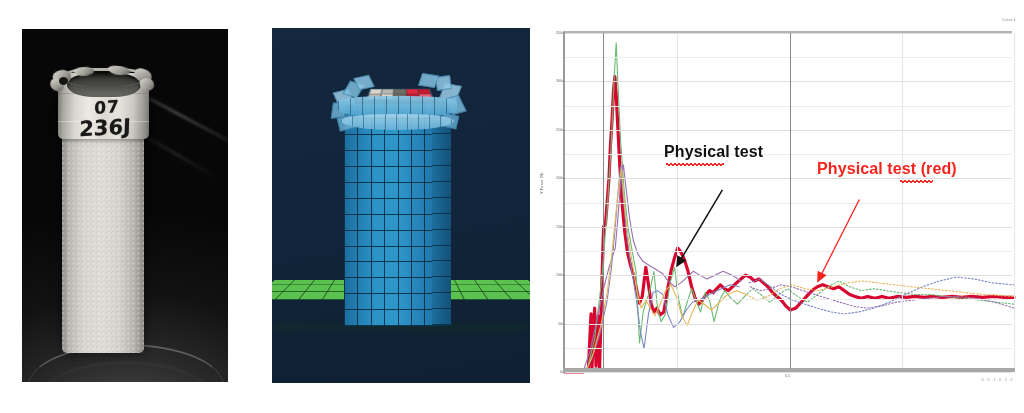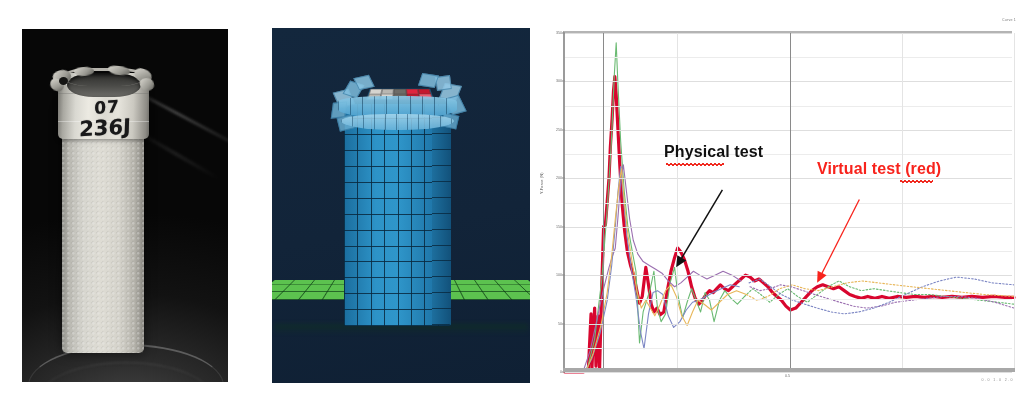--- a/index.html
+++ b/index.html
@@ -562,21 +562,21 @@
         <div class="grid-v" style="left: 336.75px;"></div>
         <div class="grid-v" style="left: 449px;"></div>
       </div>
 
     <div class="x-axis"></div>
     <div class="chart-footer-note">0.0  1.0  2.0</div>
 
     <div class="ann ann-physical">Physical test</div>
     <div class="squiggle sq-physical"></div>
 
-    <div class="ann ann-virtual">Virtual test (red)</div>
+    <div class="ann ann-virtual">Physical test (red)</div>
     <div class="squiggle sq-virtual"></div>
 
     <svg id="arrow-svg" width="484" height="398" viewBox="0 0 484 398" style="position:absolute;left:0;top:0;pointer-events:none">
         <line x1="186.39499999999998" y1="181.84571428571428" x2="144.7605239382071" y2="251.60325783577147" stroke="#111111" stroke-width="1.5"></line>
         <polygon points="140.148,259.33142857142855 141.32036394387347,247.22087273021688 150.25069457174385,252.5509003921451" fill="#111111"></polygon>
         <line x1="323.34000000000003" y1="191.53142857142856" x2="285.20184528842844" y2="266.8003316022203" stroke="#f8231c" stroke-width="1.3"></line>
         <polygon points="281.134,274.8285714285714 281.64567767121747,262.75636425834864 290.56594414494094,267.27619235660245" fill="#f8231c"></polygon>
       </svg>
   <div class="x-ticklabel" style="left: 251.5px;">0.5</div>
     </div>

